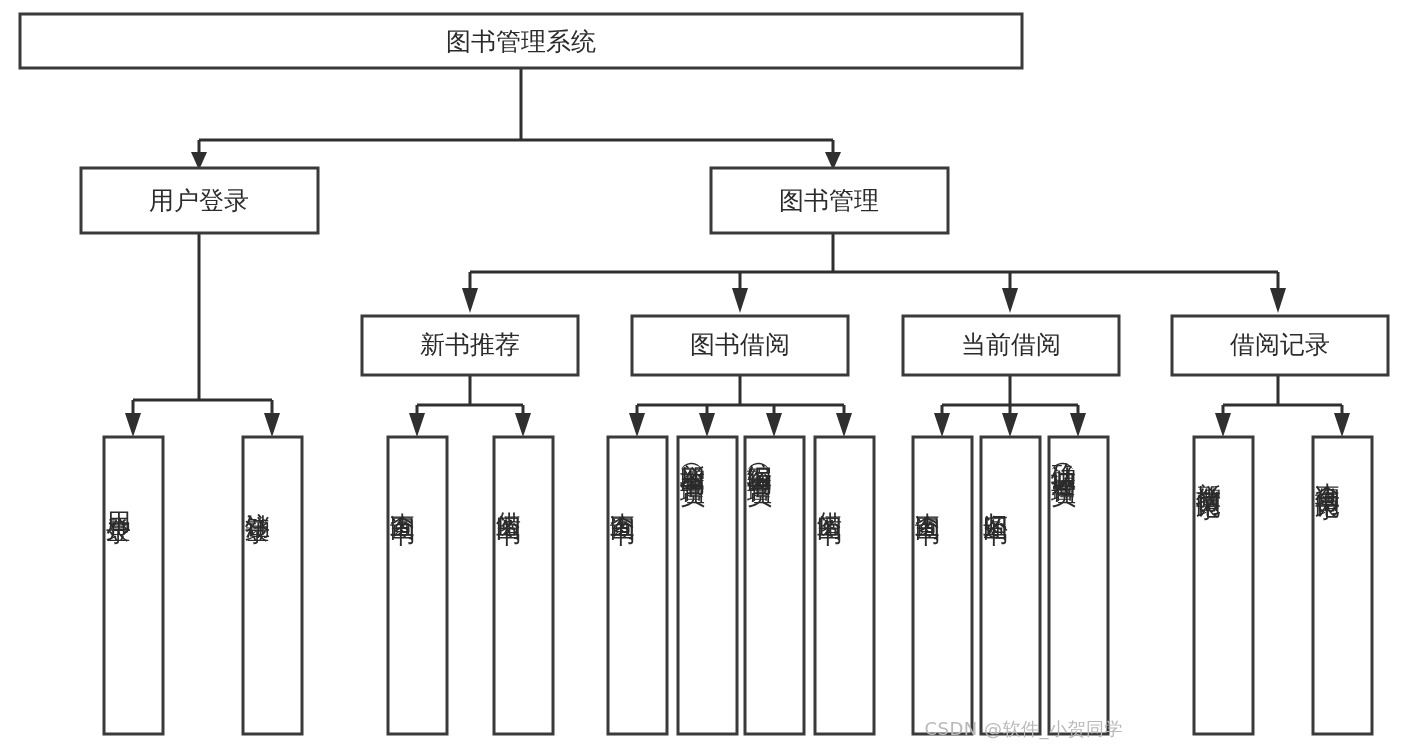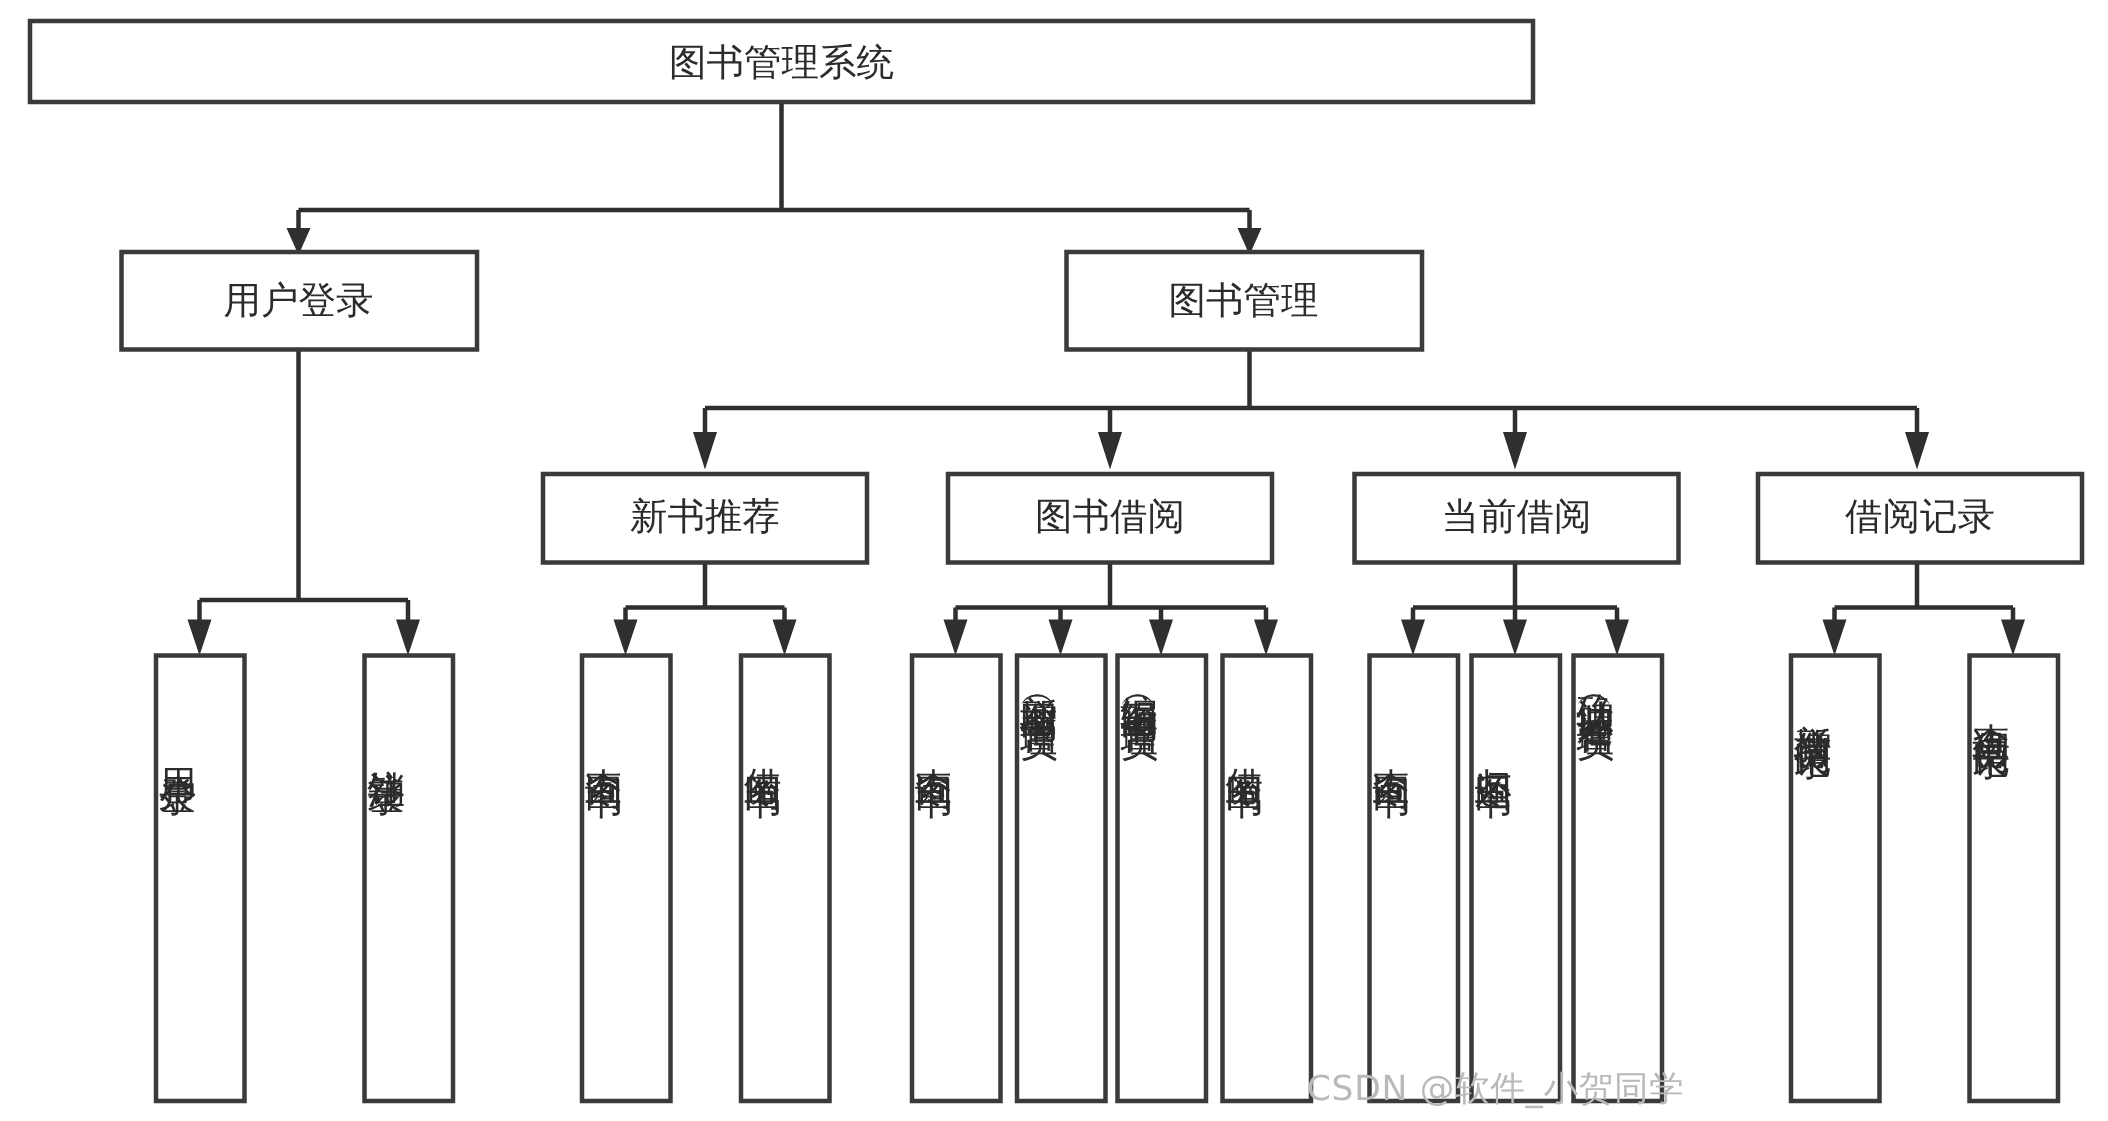--- a/index.html
+++ b/index.html
@@ -60,21 +60,21 @@
     letter-spacing: 3px;
     white-space: nowrap;
     text-align: start;
     pointer-events: none;
   }
   .watermark {
     position: absolute;
     right: 14px;
     bottom: 6px;
     font-family: "DejaVu Sans", "Liberation Sans", sans-serif;
-    font-size: 23px;
+    font-size: 18px;
     color: #b9b9b9;
     letter-spacing: 0.5px;
     white-space: nowrap;
   }
 </style>
 </head>
 <body>
 
 <div id="diagram-root">
 

